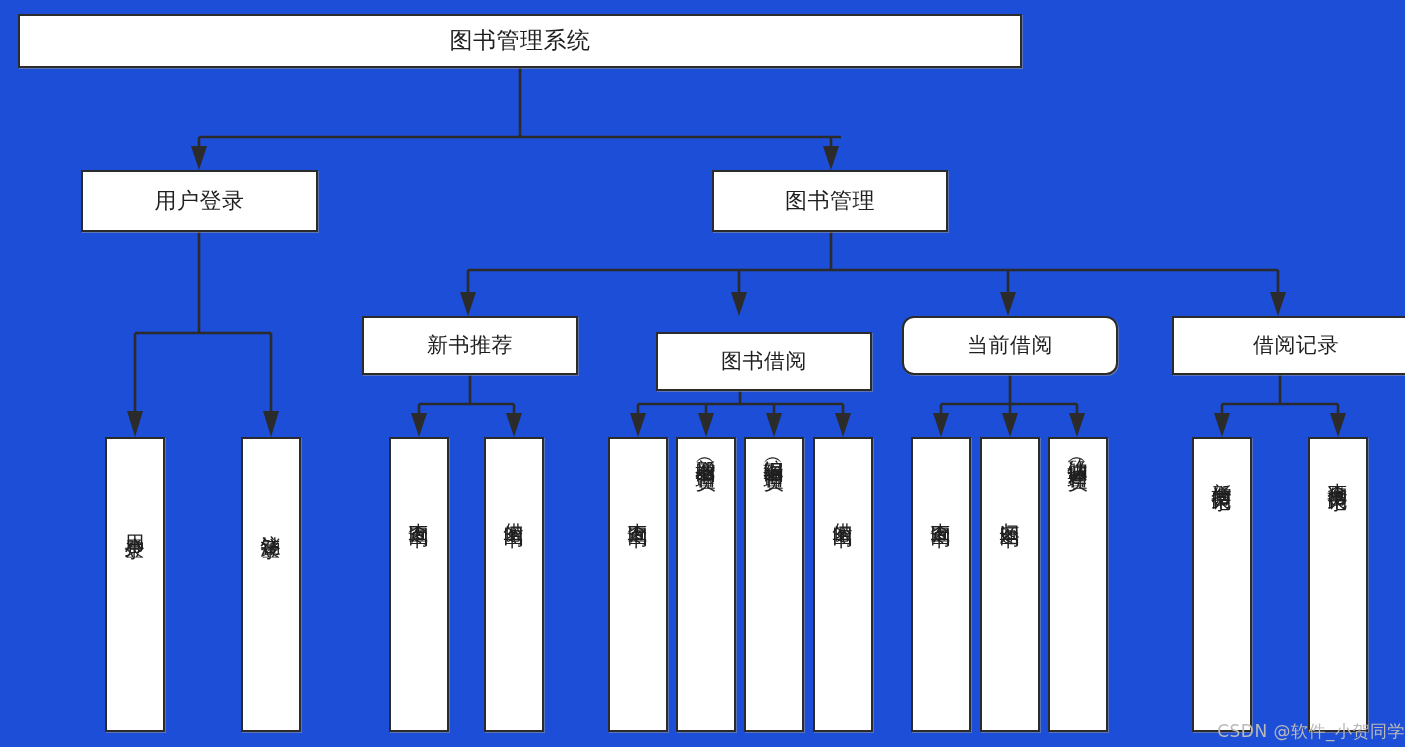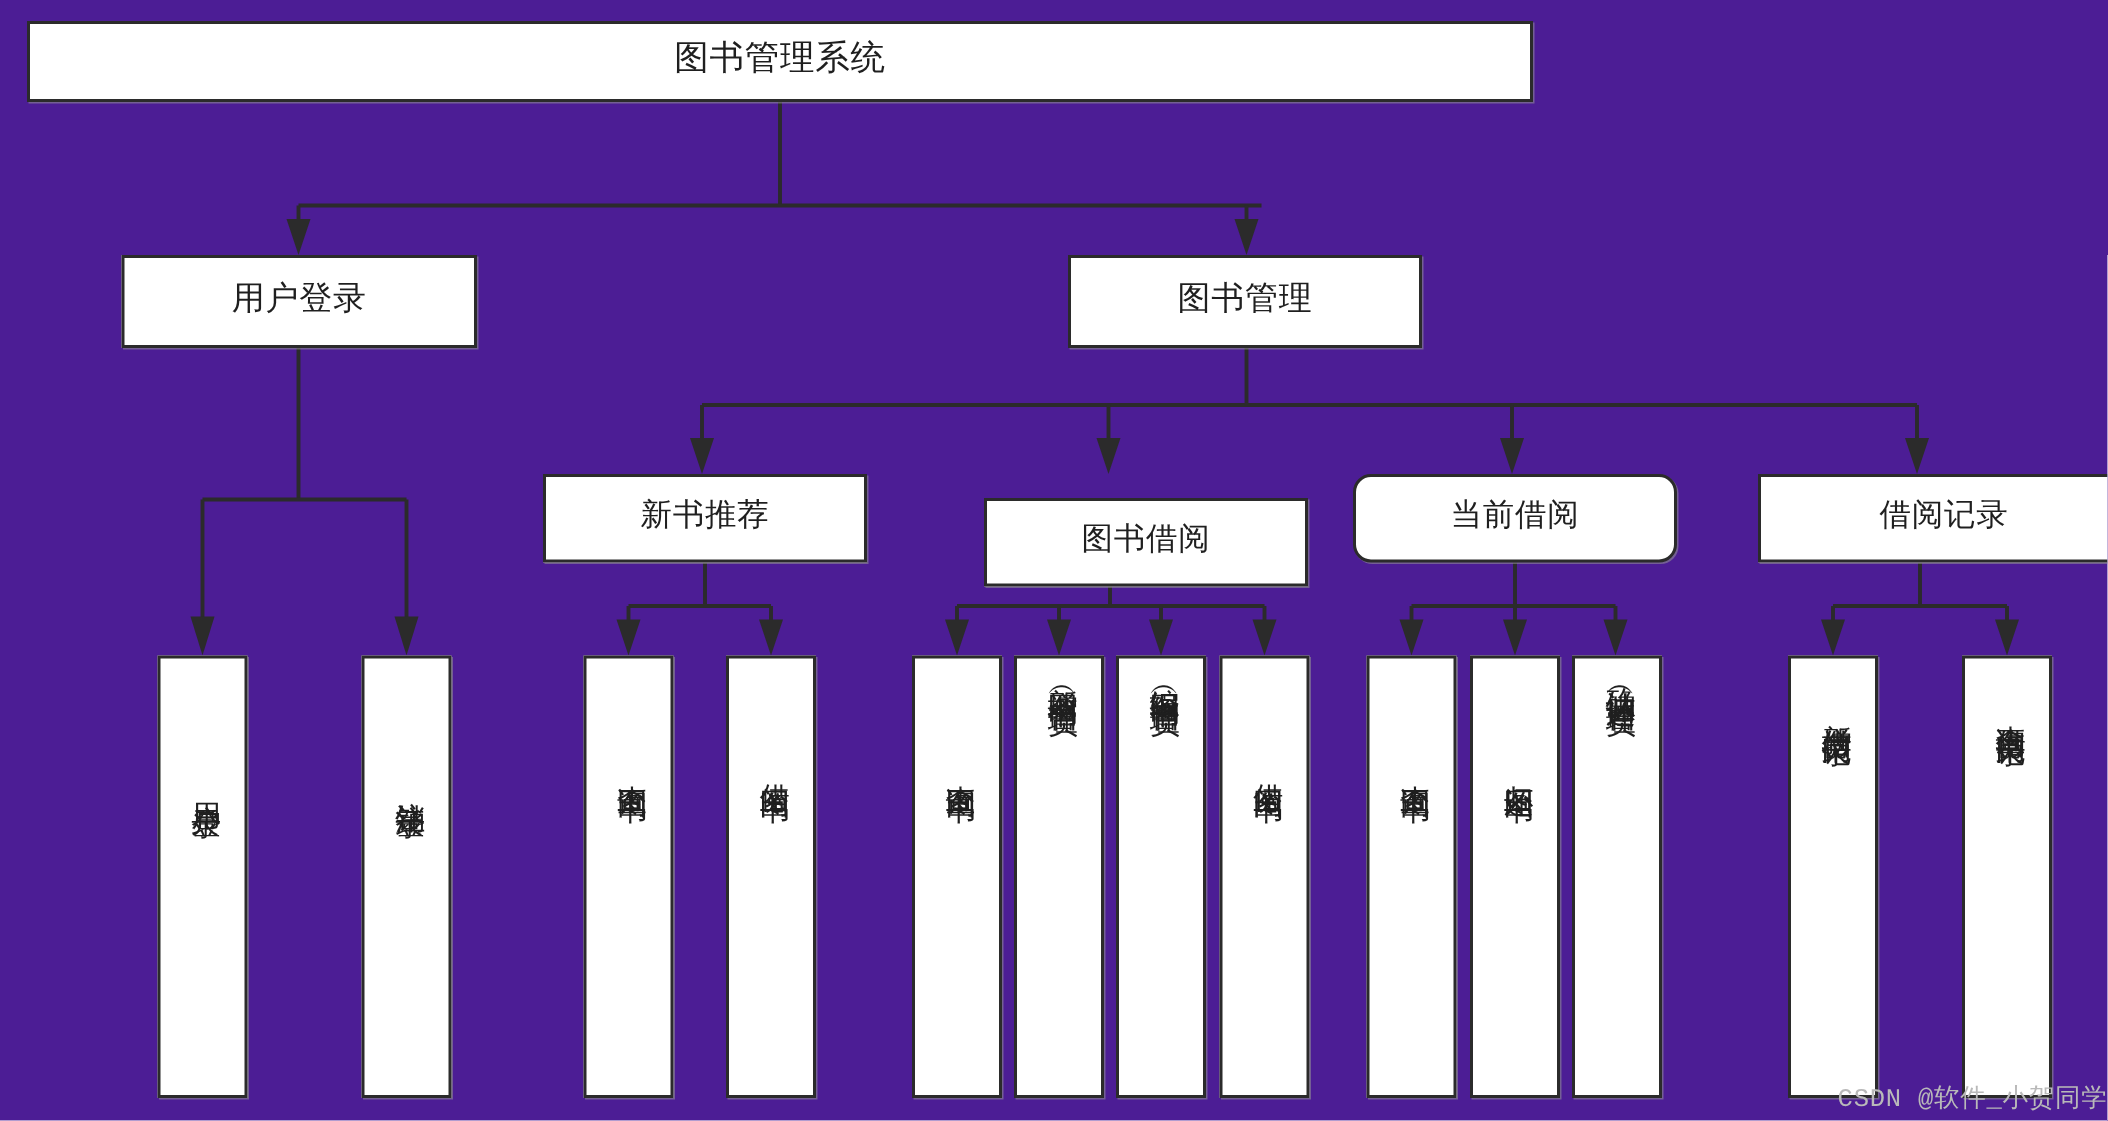--- a/index.html
+++ b/index.html
@@ -8,23 +8,22 @@
     padding: 0;
     background: #ffffff;
   }
   body {
     font-family: "DejaVu Sans", "Liberation Sans", sans-serif;
   }
   #canvas {
     position: relative;
     width: 1405px;
     height: 747px;
-    background: #4c1d95;
+    background: #1d4ed8;
     overflow: hidden;
-    font-family: Liberation Mono, monospace;
   }
   .node {
     position: absolute;
     box-sizing: border-box;
     background: #ffffff;
     border: 2.5px solid #2b2b2b;
     box-shadow: 1px 1px 0 rgba(150,150,150,0.55);
     display: flex;
     align-items: center;
     justify-content: center;

